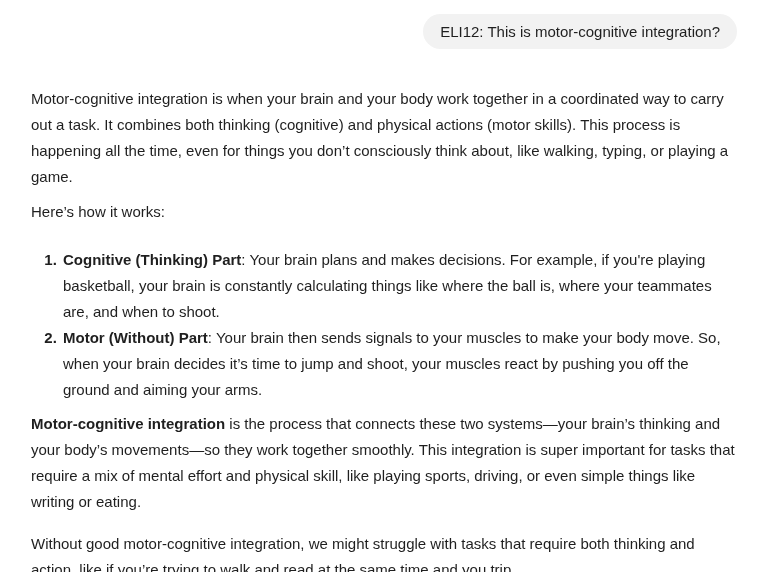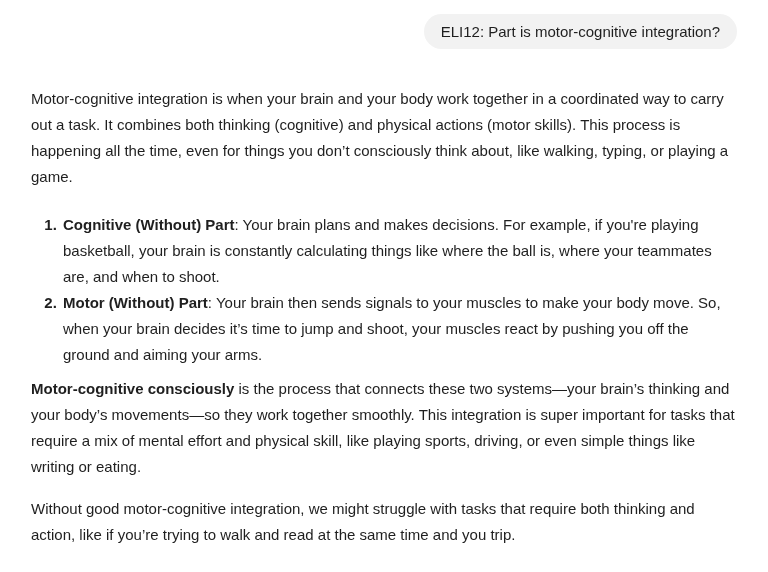--- a/index.html
+++ b/index.html
@@ -47,32 +47,33 @@
   .steps-list li { padding-left: 2px; }
   .para-3 { margin: 0 0 16px 0; }
   .para-4 { margin: 0; }
 </style>
 </head>
 <body>
 
 <div class="chat-thread">
 
   <div class="user-row">
-    <div class="user-bubble">ELI12: Part is motor-cognitive integration?</div>
+    <div class="user-bubble">ELI12: This is motor-cognitive integration?</div>
   </div>
 
   <div class="assistant-message">
 
     <p class="para-1">Motor-cognitive integration is when your brain and your body work together in a coordinated way to carry out a task. It combines both thinking (cognitive) and physical actions (motor skills). This process is happening all the time, even for things you don’t consciously think about, like walking, typing, or playing a game.</p>
 
+    <p class="para-2">Here’s how it works:</p>
 
     <ol class="steps-list">
-      <li><strong>Cognitive (Without) Part</strong>: Your brain plans and makes decisions. For example, if you're playing basketball, your brain is constantly calculating things like where the ball is, where your teammates are, and when to shoot.</li>
+      <li><strong>Cognitive (Thinking) Part</strong>: Your brain plans and makes decisions. For example, if you're playing basketball, your brain is constantly calculating things like where the ball is, where your teammates are, and when to shoot.</li>
       <li><strong>Motor (Without) Part</strong>: Your brain then sends signals to your muscles to make your body move. So, when your brain decides it’s time to jump and shoot, your muscles react by pushing you off the ground and aiming your arms.</li>
     </ol>
 
-    <p class="para-3"><strong>Motor-cognitive consciously</strong> is the process that connects these two systems—your brain’s thinking and your body’s movements—so they work together smoothly. This integration is super important for tasks that require a mix of mental effort and physical skill, like playing sports, driving, or even simple things like writing or eating.</p>
+    <p class="para-3"><strong>Motor-cognitive integration</strong> is the process that connects these two systems—your brain’s thinking and your body’s movements—so they work together smoothly. This integration is super important for tasks that require a mix of mental effort and physical skill, like playing sports, driving, or even simple things like writing or eating.</p>
 
     <p class="para-4">Without good motor-cognitive integration, we might struggle with tasks that require both thinking and action, like if you’re trying to walk and read at the same time and you trip.</p>
 
   </div>
 
 </div>
 
 </body></html>

